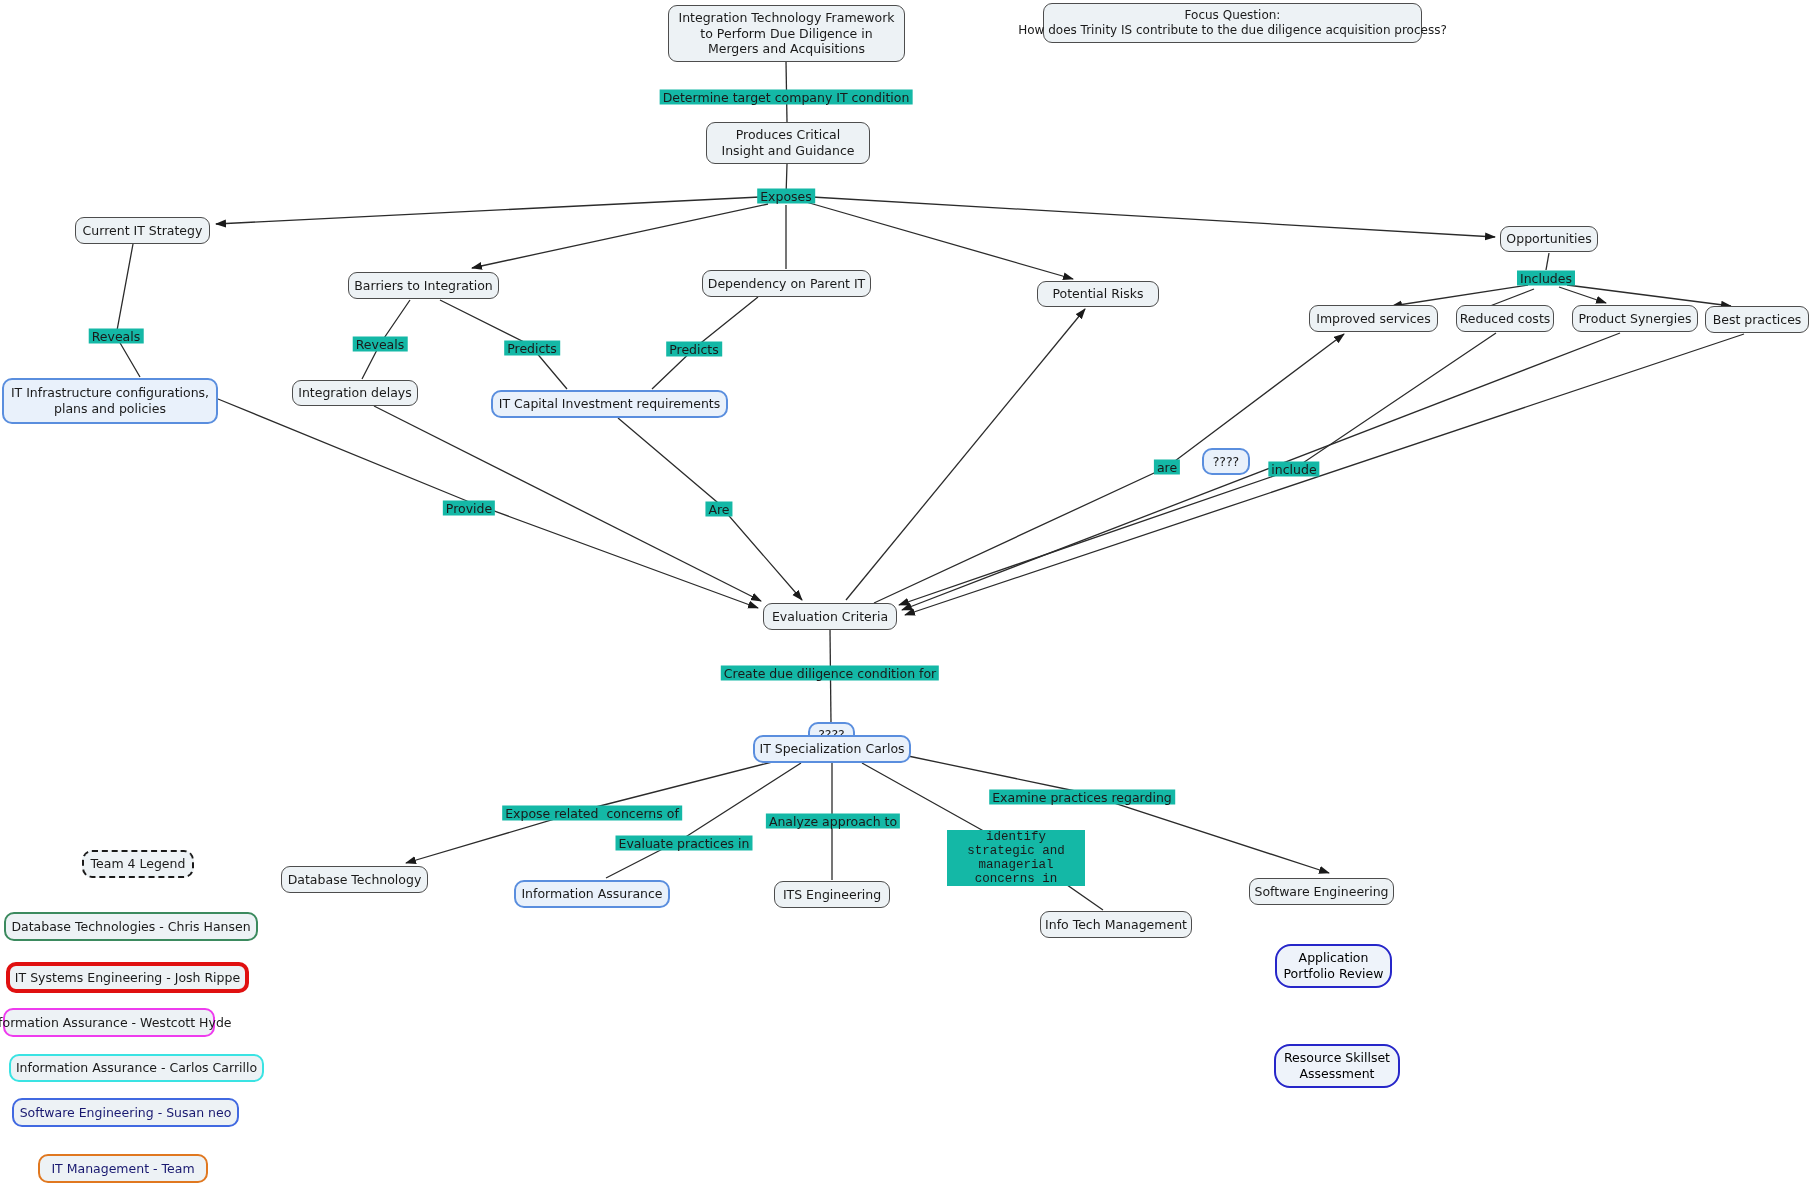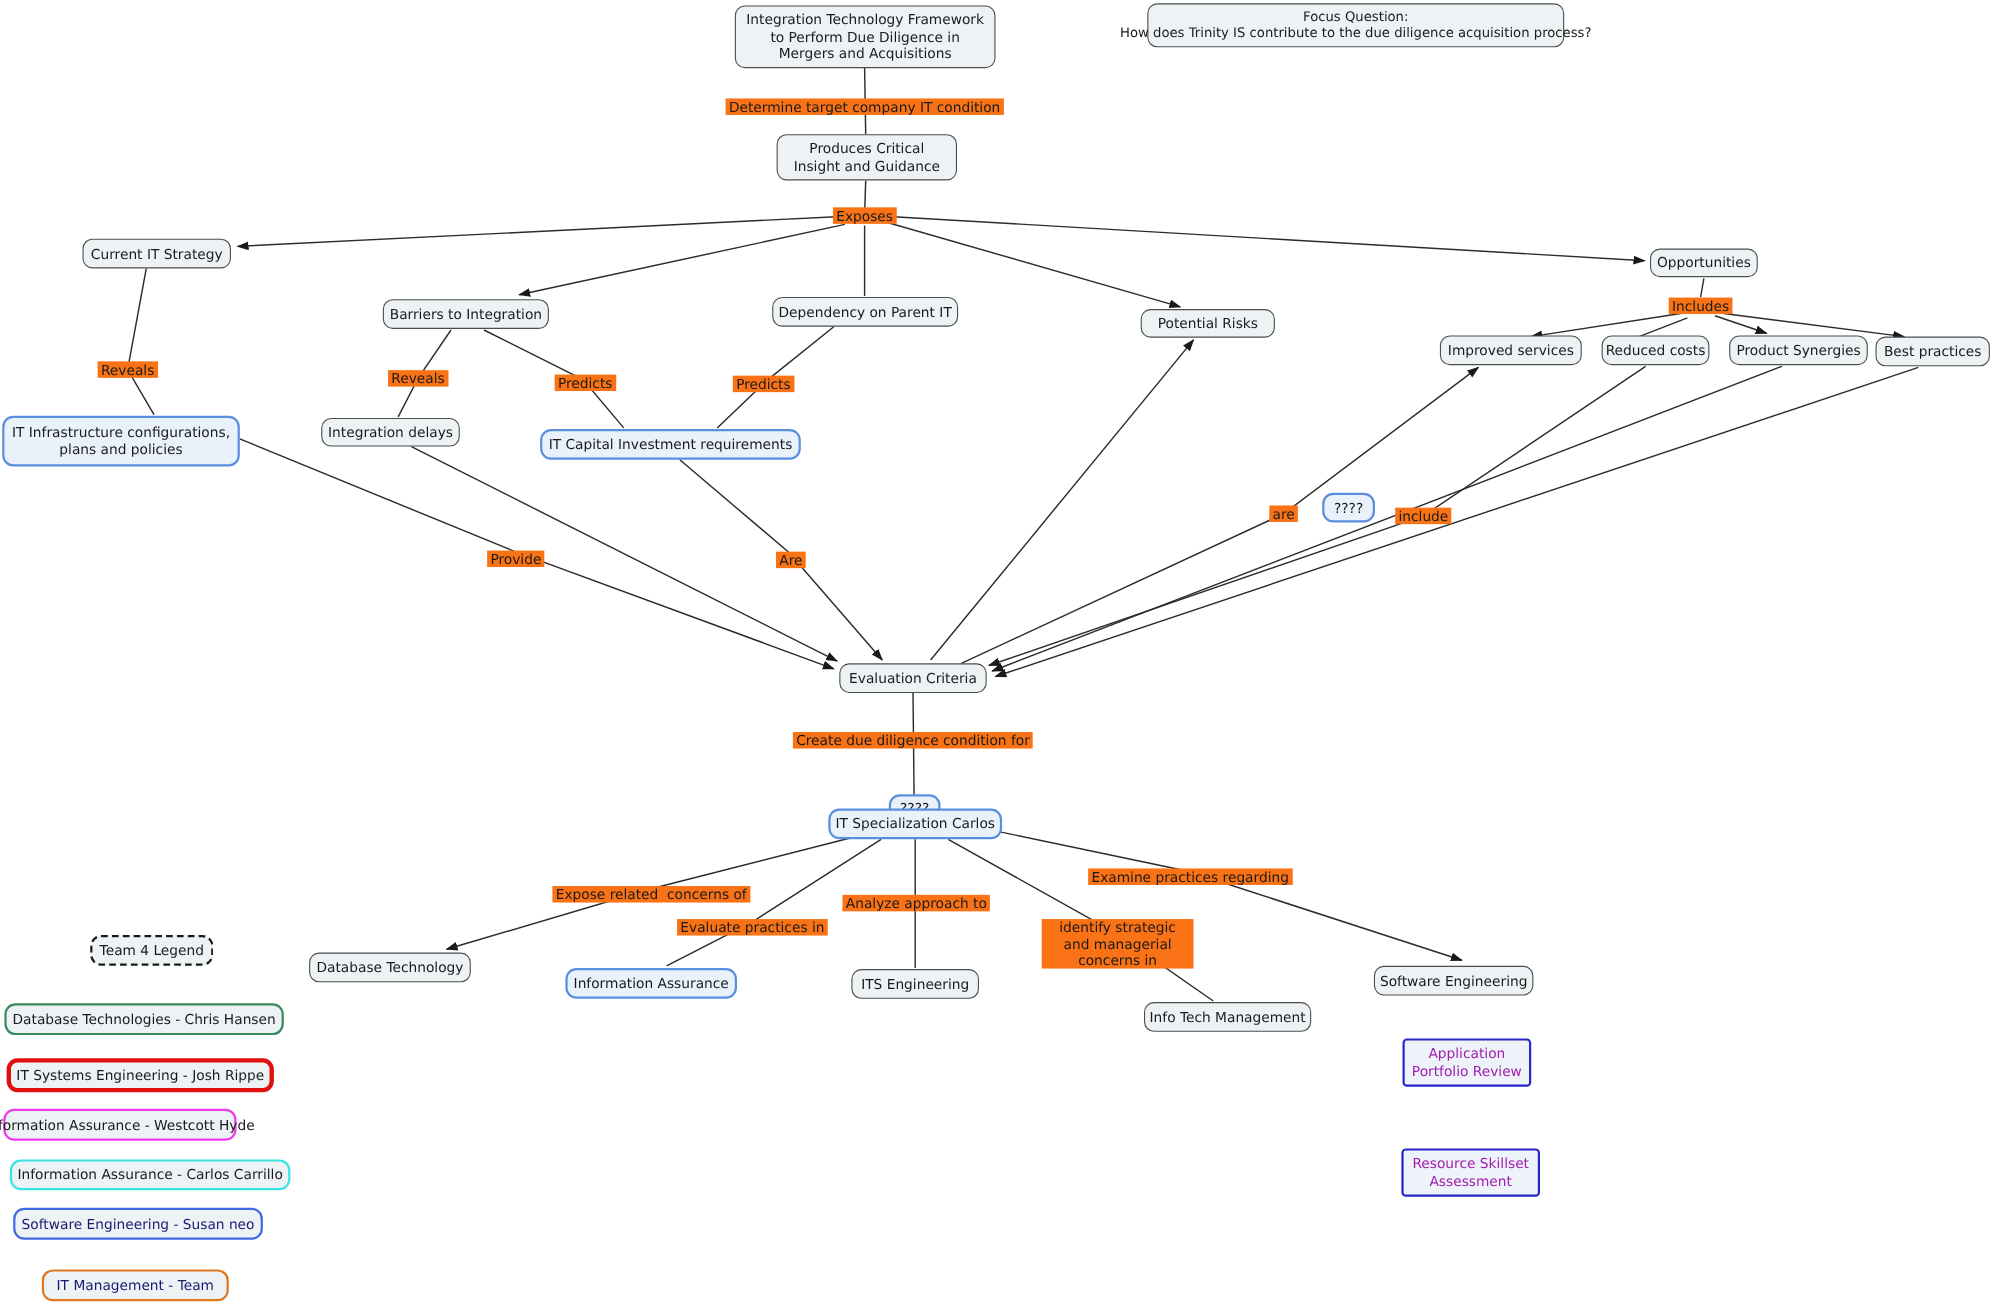--- a/index.html
+++ b/index.html
@@ -10,27 +10,27 @@
   }
   #edges{position:absolute;left:0;top:0;z-index:1;}
   .n{
     position:absolute;z-index:3;box-sizing:border-box;
     background:#edf2f5;border:1px solid #4d4d4d;border-radius:9px;
     display:flex;align-items:center;justify-content:center;text-align:center;
     font-size:12.5px;line-height:1.25;padding:2px 6px;white-space:nowrap;
   }
   .n.wrap{white-space:normal;}
   .n.blue{border:2px solid #5a8ede;background:#e9f1fb;border-radius:10px;}
-  .n.navy{border:2.5px solid #2626c9;background:#eef3fa;color:#a21caf;border-radius:4px;}
+  .n.navy{border:2.5px solid #2626c9;background:#eef3fa;color:#000000;border-radius:16px;}
   .n.dashed{border:2px dashed #1a1a1a;border-radius:10px;}
   .n.legend{border-width:2.5px;border-style:solid;border-radius:10px;}
   .n.legend.thick{border-width:4px;}
   .n.navytext{color:#191970;}
   .lp{
-    position:absolute;z-index:2;background:#f97316;padding:0 3px;
+    position:absolute;z-index:2;background:#14b8a6;padding:0 3px;
     font-size:12.5px;color:#1a1a1a;white-space:pre;
     transform:translate(-50%,-50%);text-align:center;
   }
   .lp.wrap{white-space:normal;width:132px;}
   .focusline{white-space:nowrap;font-size:12px;}
 </style>
 </head>
 <body>
 
 <svg id="edges" width="1811" height="1187">
@@ -81,21 +81,21 @@
 <div class="lp" style="left:694px;top:349px;">Predicts</div>
 <div class="lp" style="left:1546px;top:278px;">Includes</div>
 <div class="lp" style="left:1167px;top:467px;">are</div>
 <div class="lp" style="left:1294px;top:469px;">include</div>
 <div class="lp" style="left:469px;top:508px;">Provide</div>
 <div class="lp" style="left:719px;top:509px;">Are</div>
 <div class="lp" style="left:830px;top:673px;">Create due diligence condition for</div>
 <div class="lp" style="left:592px;top:813px;">Expose related  concerns of</div>
 <div class="lp" style="left:684px;top:843px;">Evaluate practices in</div>
 <div class="lp" style="left:833px;top:821px;">Analyze approach to</div>
-<div class="lp wrap" style="left:1016px;top:858px;">identify strategic and managerial concerns in</div>
+<div class="lp wrap" style="left:1016px;top:858px;font-family:Liberation Mono, monospace;">identify strategic and managerial concerns in</div>
 <div class="lp" style="left:1082px;top:797px;">Examine practices regarding</div>
 
 <div class="n wrap" style="left:668px;top:5px;width:237px;height:57px;">Integration Technology Framework to Perform Due Diligence in Mergers and Acquisitions</div>
 
 <div class="n" style="left:1043px;top:3px;width:379px;height:40px;flex-direction:column;padding:2px 8px;">
   <div class="focusline">Focus Question:</div>
   <div class="focusline">How does Trinity IS contribute to the due diligence acquisition process?</div>
 </div>
 
 <div class="n wrap" style="left:706px;top:122px;width:164px;height:42px;">Produces Critical Insight and Guidance</div>

